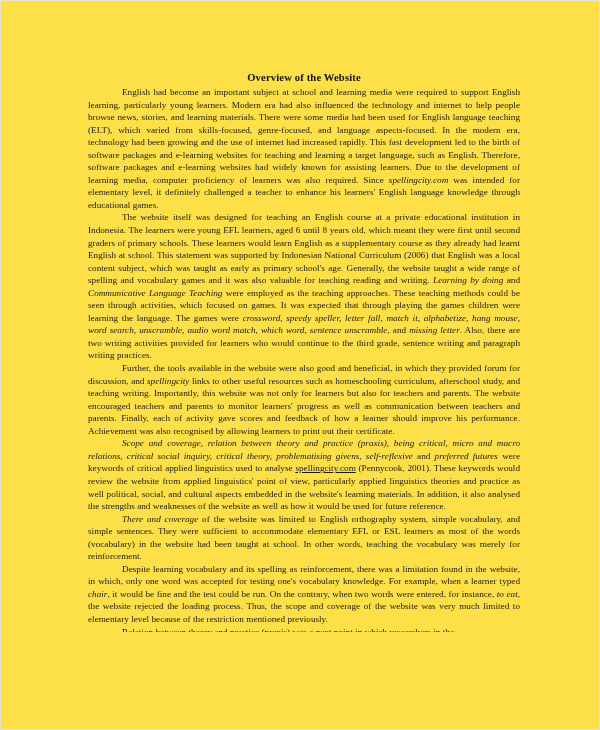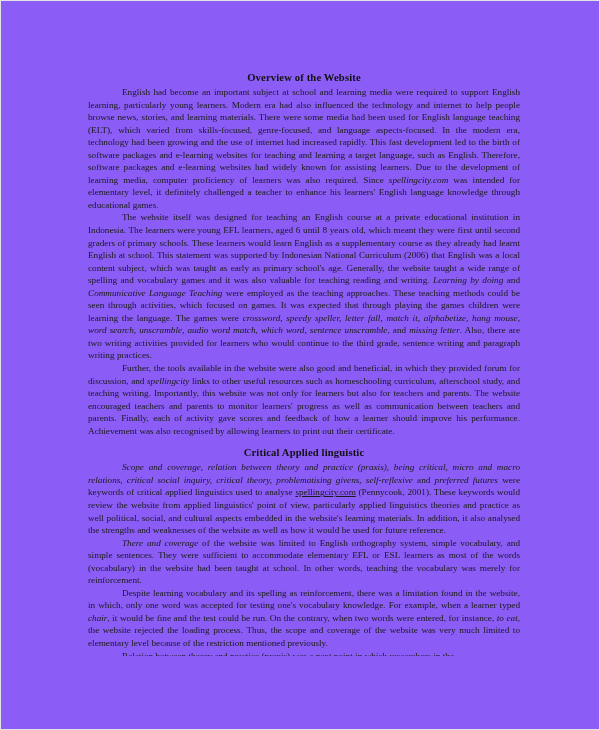--- a/index.html
+++ b/index.html
@@ -10,21 +10,21 @@
   }
   body {
     font-family: "Liberation Serif", "DejaVu Serif", serif;
     color: #1a1a1a;
   }
   .page {
     position: relative;
     width: 600px;
     height: 730px;
     box-sizing: border-box;
-    background: #8b5cf6;
+    background: #fde047;
     border: 1px solid #e2e2e2;
     overflow: hidden;
   }
   .content {
     position: absolute;
     left: 87px;
     top: 70px;
     width: 432px;
   }
   .heading {
@@ -64,21 +64,20 @@
 
 <div class="page">
   <div class="content">
 
     <h1 class="heading">Overview of the Website</h1>
 
     <p class="para"><span>English had become an important subject at school and learning media were required to support English learning, particularly young learners. Modern era had also influenced the technology and internet to help people browse news, stories, and learning materials. There were some media had been used for English language teaching (ELT), which varied from skills-focused, genre-focused, and language aspects-focused. In the modern era, technology had been growing and the use of internet had increased rapidly. This fast development led to the birth of software packages and e-learning websites for teaching and learning a target language, such as English. Therefore, software packages and e-learning websites had widely known for assisting learners. Due to the development of learning media, computer proficiency of learners was also required. Since </span><span class="it">spellingcity.com</span><span> was intended for elementary level, it definitely challenged a teacher to enhance his learners' English language knowledge through educational games.</span></p>
     <p class="para"><span>The website itself was designed for teaching an English course at a private educational institution in Indonesia. The learners were young EFL learners, aged 6 until 8 years old, which meant they were first until second graders of primary schools. These learners would learn English as a supplementary course as they already had learnt English at school. This statement was supported by Indonesian National Curriculum (2006) that English was a local content subject, which was taught as early as primary school's age. Generally, the website taught a wide range of spelling and vocabulary games and it was also valuable for teaching reading and writing. </span><span class="it">Learning by doing</span><span> and </span><span class="it">Communicative Language Teaching</span><span> were employed as the teaching approaches. These teaching methods could be seen through activities, which focused on games. It was expected that through playing the games children were learning the language. The games were </span><span class="it">crossword, speedy speller, letter fall, match it, alphabetize, hang mouse, word search, unscramble, audio word match, which word, sentence unscramble</span><span>, and </span><span class="it">missing letter</span><span>. Also, there are two writing activities provided for learners who would continue to the third grade, sentence writing and paragraph writing practices.</span></p>
     <p class="para"><span>Further, the tools available in the website were also good and beneficial, in which they provided forum for discussion, and </span><span class="it">spellingcity</span><span> links to other useful resources such as homeschooling curriculum, afterschool study, and teaching writing. Importantly, this website was not only for learners but also for teachers and parents. The website encouraged teachers and parents to monitor learners' progress as well as communication between teachers and parents. Finally, each of activity gave scores and feedback of how a learner should improve his performance. Achievement was also recognised by allowing learners to print out their certificate.</span></p>
 
-    <h1 class="heading second">Critical Applied linguistic</h1>
 
     <p class="para"><span class="it">Scope and coverage, relation between theory and practice (praxis), being critical, micro and macro relations, critical social inquiry, critical theory, problematising givens, self-reflexive</span><span> and </span><span class="it">preferred futures</span><span> were keywords of critical applied linguistics used to analyse </span><span class="ul">spellingcity.com</span><span> (Pennycook, 2001). These keywords would review the website from applied linguistics' point of view, particularly applied linguistics theories and practice as well political, social, and cultural aspects embedded in the website's learning materials. In addition, it also analysed the strengths and weaknesses of the website as well as how it would be used for future reference.</span></p>
     <p class="para"><span class="it">There and coverage</span><span> of the website was limited to English orthography system, simple vocabulary, and simple sentences. They were sufficient to accommodate elementary EFL or ESL learners as most of the words (vocabulary) in the website had been taught at school. In other words, teaching the vocabulary was merely for reinforcement.</span></p>
     <p class="para"><span>Despite learning vocabulary and its spelling as reinforcement, there was a limitation found in the website, in which, only one word was accepted for testing one's vocabulary knowledge. For example, when a learner typed </span><span class="it">chair</span><span>, it would be fine and the test could be run. On the contrary, when two words were entered, for instance, </span><span class="it">to eat</span><span>, the website rejected the loading process. Thus, the scope and coverage of the website was very much limited to elementary level because of the restriction mentioned previously.</span></p>
 
     <div class="clip-wrap">
       <p class="para clipped"><span>Relation between theory and practice (praxis) was a next point in which researchers in the</span></p>
     </div>
 
   </div>

